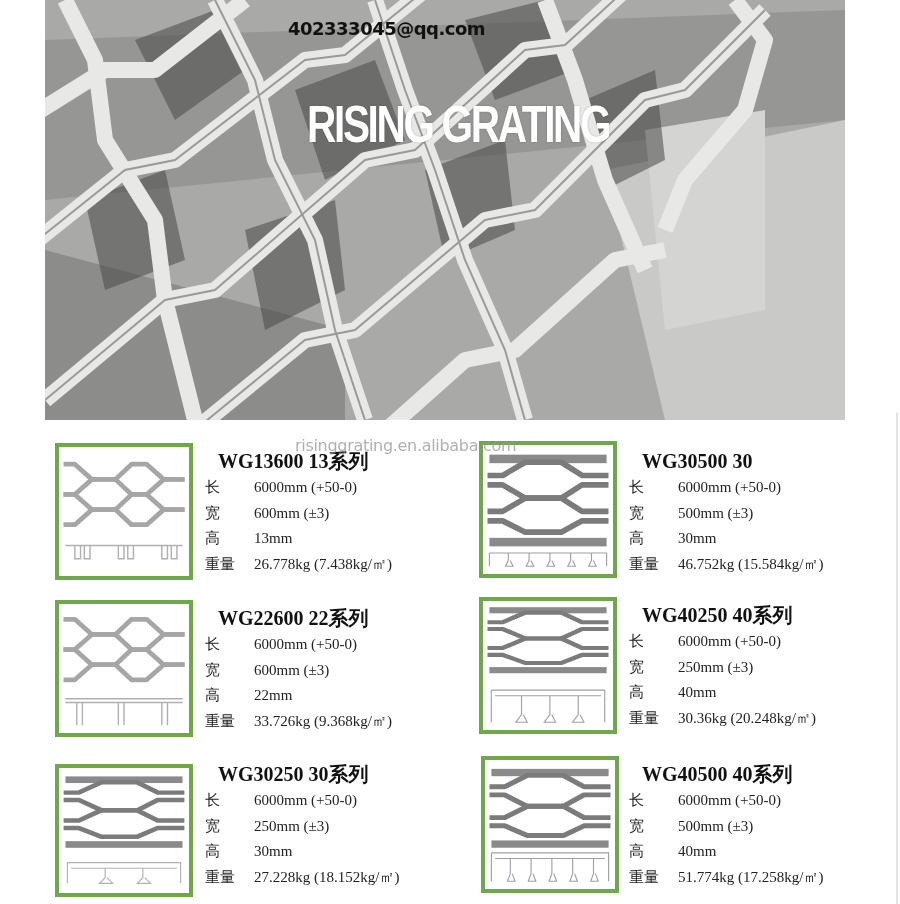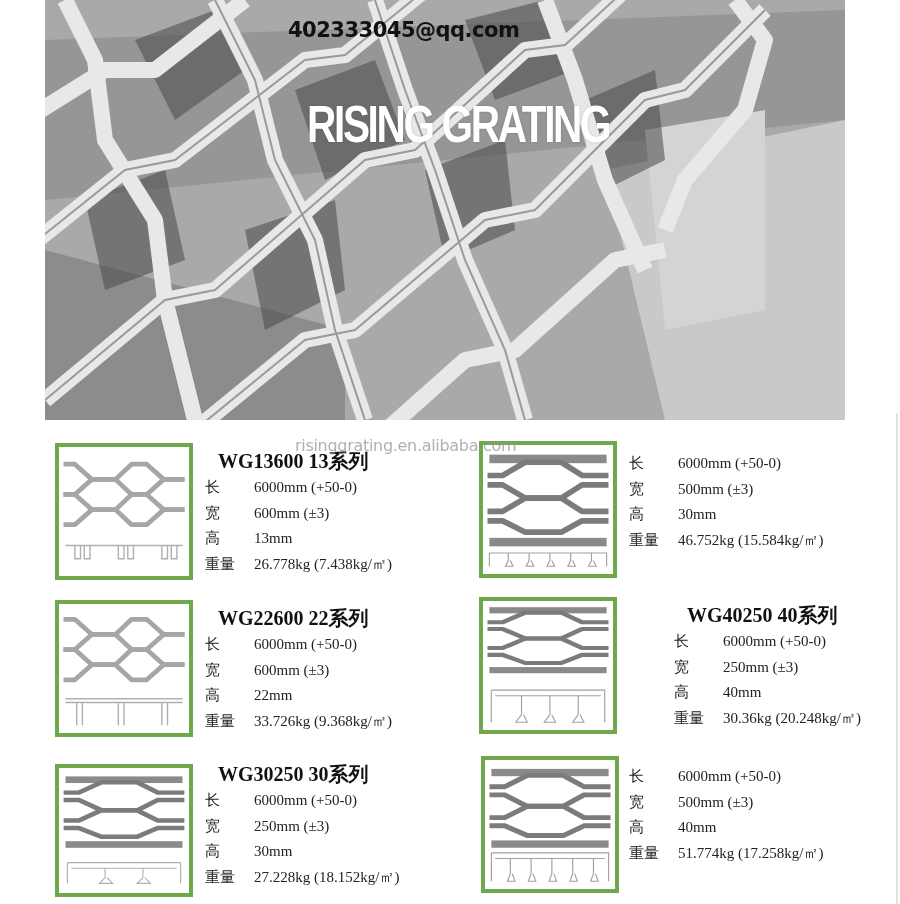--- a/index.html
+++ b/index.html
@@ -3,21 +3,21 @@
 <meta charset="utf-8">
 <style>
   html, body { margin:0; padding:0; background:#ffffff; }
   body { width:900px; height:904px; position:relative; overflow:hidden; font-family:"Liberation Serif", serif; }
 
   
   .hero { position:absolute; left:45px; top:0; width:800px; height:420px; overflow:hidden;
           background: linear-gradient(160deg,#9a9a98 0%,#bdbdbb 35%,#8c8c8a 60%,#c8c8c6 100%); }
   .hero svg.mesh { position:absolute; left:0; top:0; }
   .hero .email { position:absolute; left:243px; top:18px; font-family:"DejaVu Sans", sans-serif;
-                 font-size:21px; font-weight:bold; color:#111; letter-spacing:-0.5px; }
+                 font-size:18px; font-weight:bold; color:#111; letter-spacing:-0.5px; }
   .hero .brand { position:absolute; left:262px; top:98px; font-family:"Liberation Sans", sans-serif;
                  font-weight:bold; color:#fff; font-size:52px; letter-spacing:-3px; line-height:52px;
                  transform: scaleX(0.78); transform-origin:left top; white-space:nowrap;
                  text-shadow:0 0 2px rgba(0,0,0,0.25); }
 
   .right-rule { position:absolute; left:896px; top:413px; width:2px; height:491px; background:#e2e2e2; }
 
   
   .watermark { position:absolute; left:295px; top:436px; font-family:"DejaVu Sans", sans-serif;
                font-size:16px; color:rgba(150,150,150,0.75); letter-spacing:-0.3px; white-space:nowrap; z-index:5; }
@@ -149,20 +149,21 @@
   <div class="thumb">
     <svg width="122" height="121" viewBox="0 0 128 128">
       <use href="#mesh-dense"></use>
       <g fill="none" stroke="#a0a0a0" stroke-width="1.2">
         <path d="M2,110 L126,110 L126,124 M2,110 L2,124"></path>
         <path d="M22,110 L22,118 L19,124 L27,124 L24,118 M44,110 L44,118 L41,124 L49,124 L46,118 M66,110 L66,118 L63,124 L71,124 L68,118 M88,110 L88,118 L85,124 L93,124 L90,118 M110,110 L110,118 L107,124 L115,124 L112,118"></path>
       </g>
     </svg>
   </div>
   <div class="specs" style="left:150px; top:10px;">
+    <div class="title">WG30500 30</div>
     <div class="row">
         <span class="k">长</span>
         <span class="v">6000mm (+50-0)</span>
       </div>
     <div class="row">
         <span class="k">宽</span>
         <span class="v">500mm (±3)</span>
       </div>
     <div class="row">
         <span class="k">高</span>
@@ -211,21 +212,21 @@
     <svg width="122" height="121" viewBox="0 0 128 128">
       <g transform="translate(0,-2) scale(1,0.72)">
           <use href="#mesh-dense"></use>
         </g>
       <g fill="none" stroke="#a0a0a0" stroke-width="1.2">
         <path d="M4,90 L124,90 L124,124 M4,90 L4,124 M8,96 L120,96"></path>
         <path d="M36,96 L36,116 L30,124 L42,124 L38,116 M66,96 L66,116 L60,124 L72,124 L68,116 M96,96 L96,116 L90,124 L102,124 L98,116"></path>
       </g>
     </svg>
   </div>
-  <div class="specs" style="left:150px; top:8px;margin-left:45px;">
+  <div class="specs" style="left:150px; top:8px;">
     <div class="title">WG40250 40系列</div>
     <div class="row">
         <span class="k">长</span>
         <span class="v">6000mm (+50-0)</span>
       </div>
     <div class="row">
         <span class="k">宽</span>
         <span class="v">250mm (±3)</span>
       </div>
     <div class="row">
@@ -278,20 +279,21 @@
       <g transform="scale(1,0.86)">
           <use href="#mesh-dense"></use>
         </g>
       <g fill="none" stroke="#a0a0a0" stroke-width="1.2">
         <path d="M2,94 L126,94 L126,124 M2,94 L2,124 M6,100 L122,100"></path>
         <path d="M22,100 L22,116 L19,124 L27,124 L24,116 M44,100 L44,116 L41,124 L49,124 L46,116 M66,100 L66,116 L63,124 L71,124 L68,116 M88,100 L88,116 L85,124 L93,124 L90,116 M110,100 L110,116 L107,124 L115,124 L112,116"></path>
       </g>
     </svg>
   </div>
   <div class="specs" style="left:148px; top:8px;">
+    <div class="title">WG40500 40系列</div>
     <div class="row">
         <span class="k">长</span>
         <span class="v">6000mm (+50-0)</span>
       </div>
     <div class="row">
         <span class="k">宽</span>
         <span class="v">500mm (±3)</span>
       </div>
     <div class="row">
         <span class="k">高</span>

